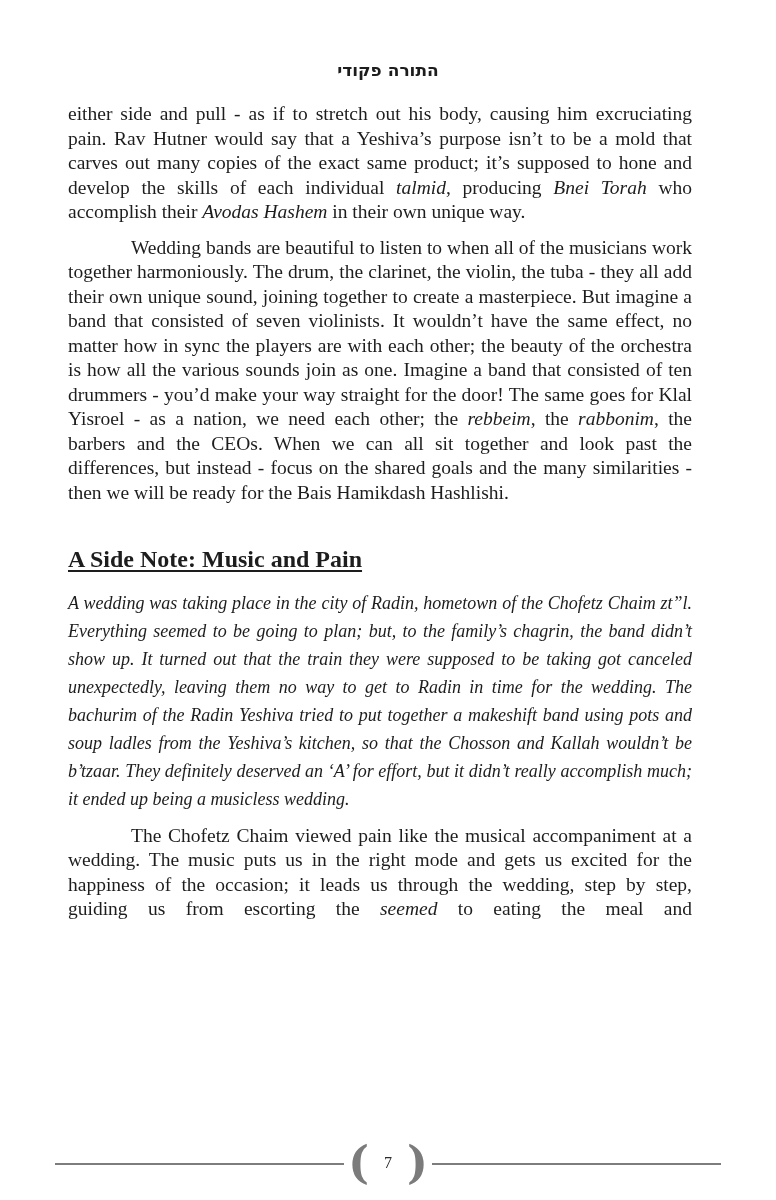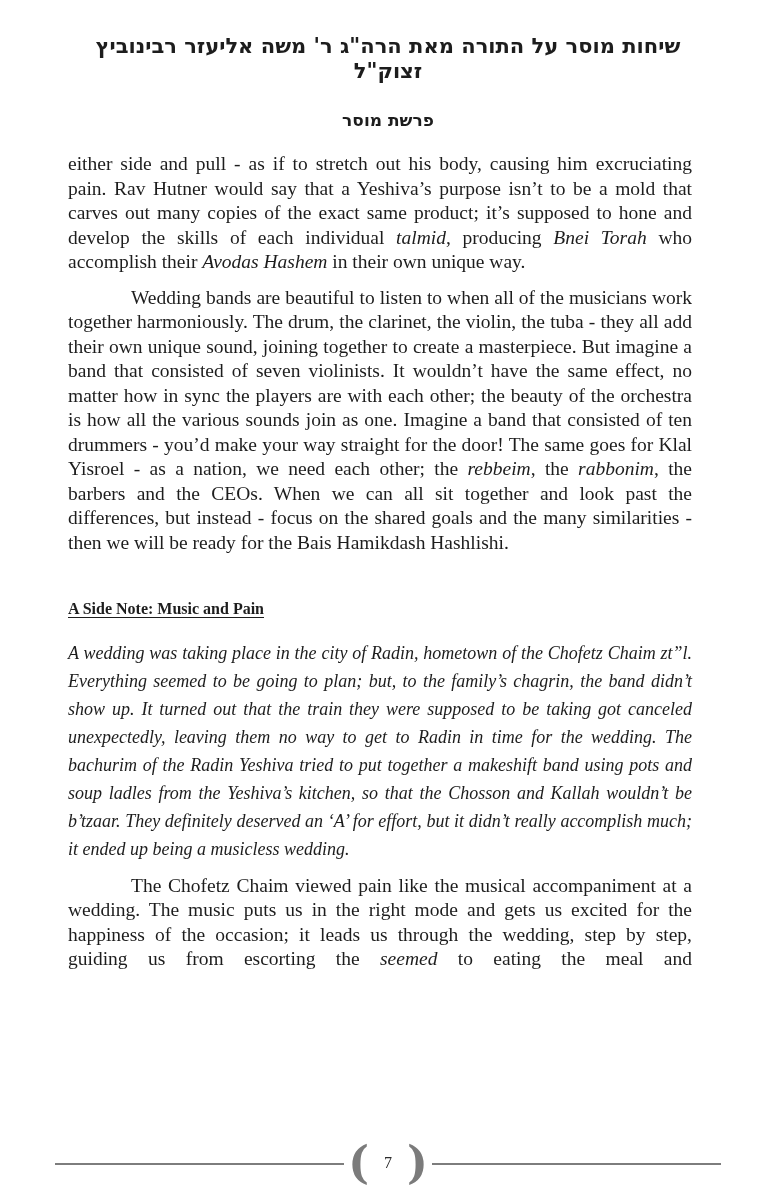--- a/index.html
+++ b/index.html
@@ -35,21 +35,21 @@
   .body-text {
     margin-top: 22px;
     font-size: 19.5px;
     line-height: 24.5px;
     text-align: justify;
   }
   .body-text p { margin: 0 16px 11px 0; }
   p.indent { text-indent: 63px; }
   p.justify-last { text-align-last: justify; }
   h2.section-heading {
-    font-size: 16px;
+    font-size: 24px;
     font-weight: bold;
     text-decoration: underline;
     text-underline-offset: 3px;
     margin: 42px 0 17px 0;
     text-align: left;
   }
   .quote {
     font-style: italic;
     font-size: 18px;
     line-height: 28px;
@@ -90,23 +90,22 @@
     transform: translateY(-1px);
   }
   em { font-style: italic; }
 </style>
 </head>
 <body>
 
 <div class="page">
   <div class="content">
 
-    <div class="hebrew-title">שיחות מוסר על התורה מאת הרה"ג ר' משה אליעזר רבינוביץ זצוק"ל</div>
 
-    <div class="hebrew-subtitle">פרשת מוסר</div>
+    <div class="hebrew-subtitle">התורה פקודי</div>
 
     <div class="body-text">
 
       <p>either side and pull - as if to stretch out his body, causing him excruciating pain. Rav Hutner would say that a Yeshiva’s purpose isn’t to be a mold that carves out many copies of the exact same product; it’s supposed to hone and develop the skills of each individual <em>talmid</em>, producing <em>Bnei Torah</em> who accomplish their <em>Avodas Hashem</em> in their own unique way.</p>
 
       <p class="indent">Wedding bands are beautiful to listen to when all of the musicians work together harmoniously. The drum, the clarinet, the violin, the tuba - they all add their own unique sound, joining together to create a masterpiece. But imagine a band that consisted of seven violinists. It wouldn’t have the same effect, no matter how in sync the players are with each other; the beauty of the orchestra is how all the various sounds join as one. Imagine a band that consisted of ten drummers - you’d make your way straight for the door! The same goes for Klal Yisroel - as a nation, we need each other; the <em>rebbeim</em>, the <em>rabbonim</em>, the barbers and the CEOs. When we can all sit together and look past the differences, but instead - focus on the shared goals and the many similarities - then we will be ready for the Bais Hamikdash Hashlishi.</p>
 
       <h2 class="section-heading">A Side Note: Music and Pain</h2>
 
 

